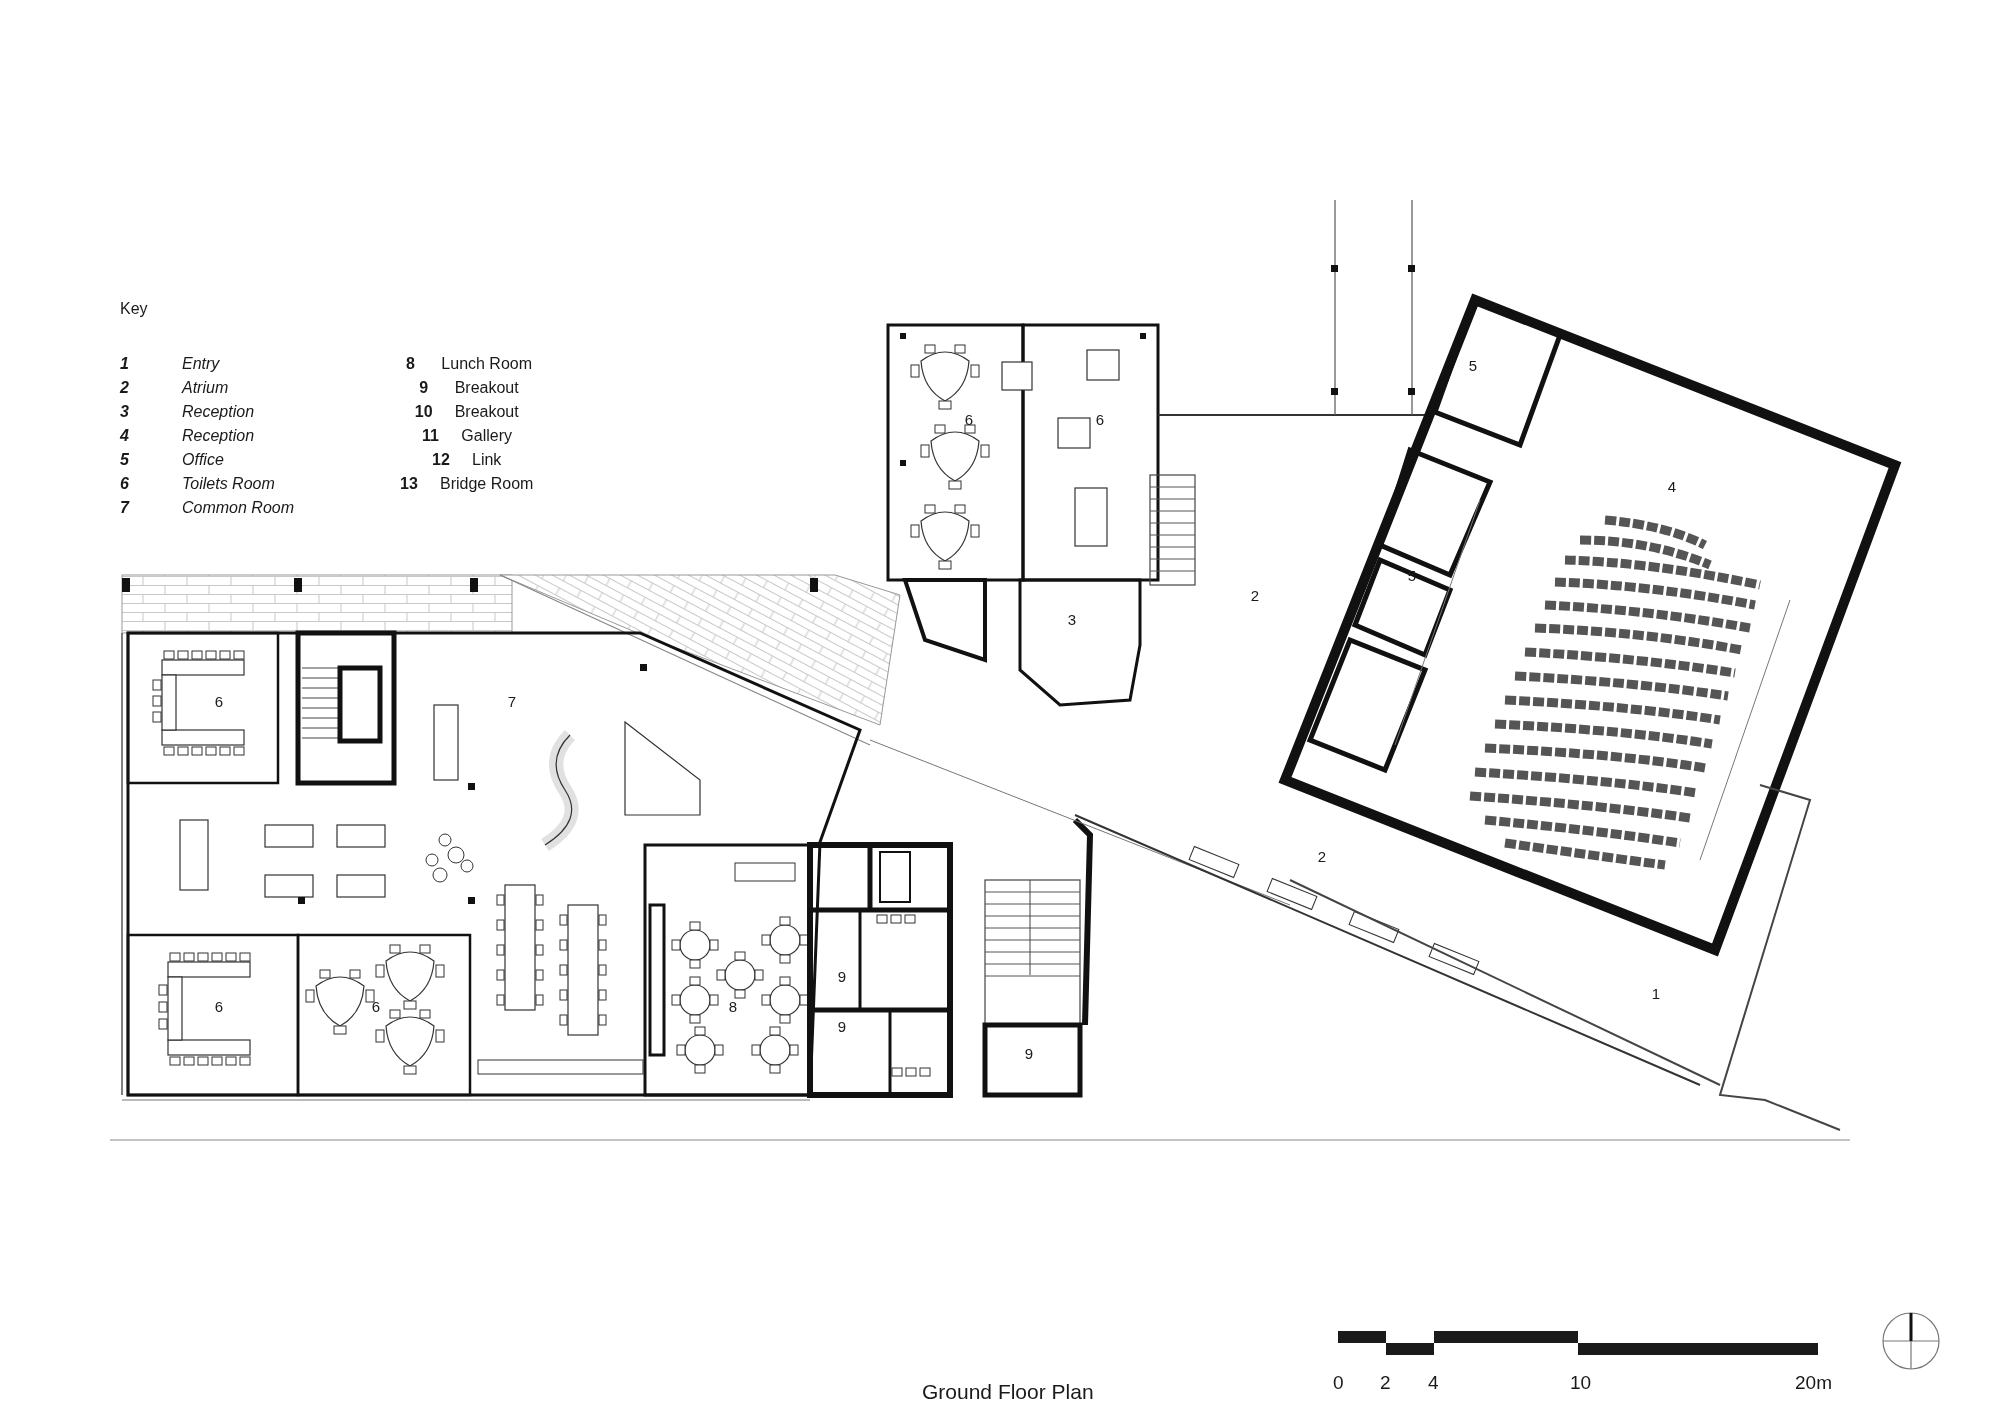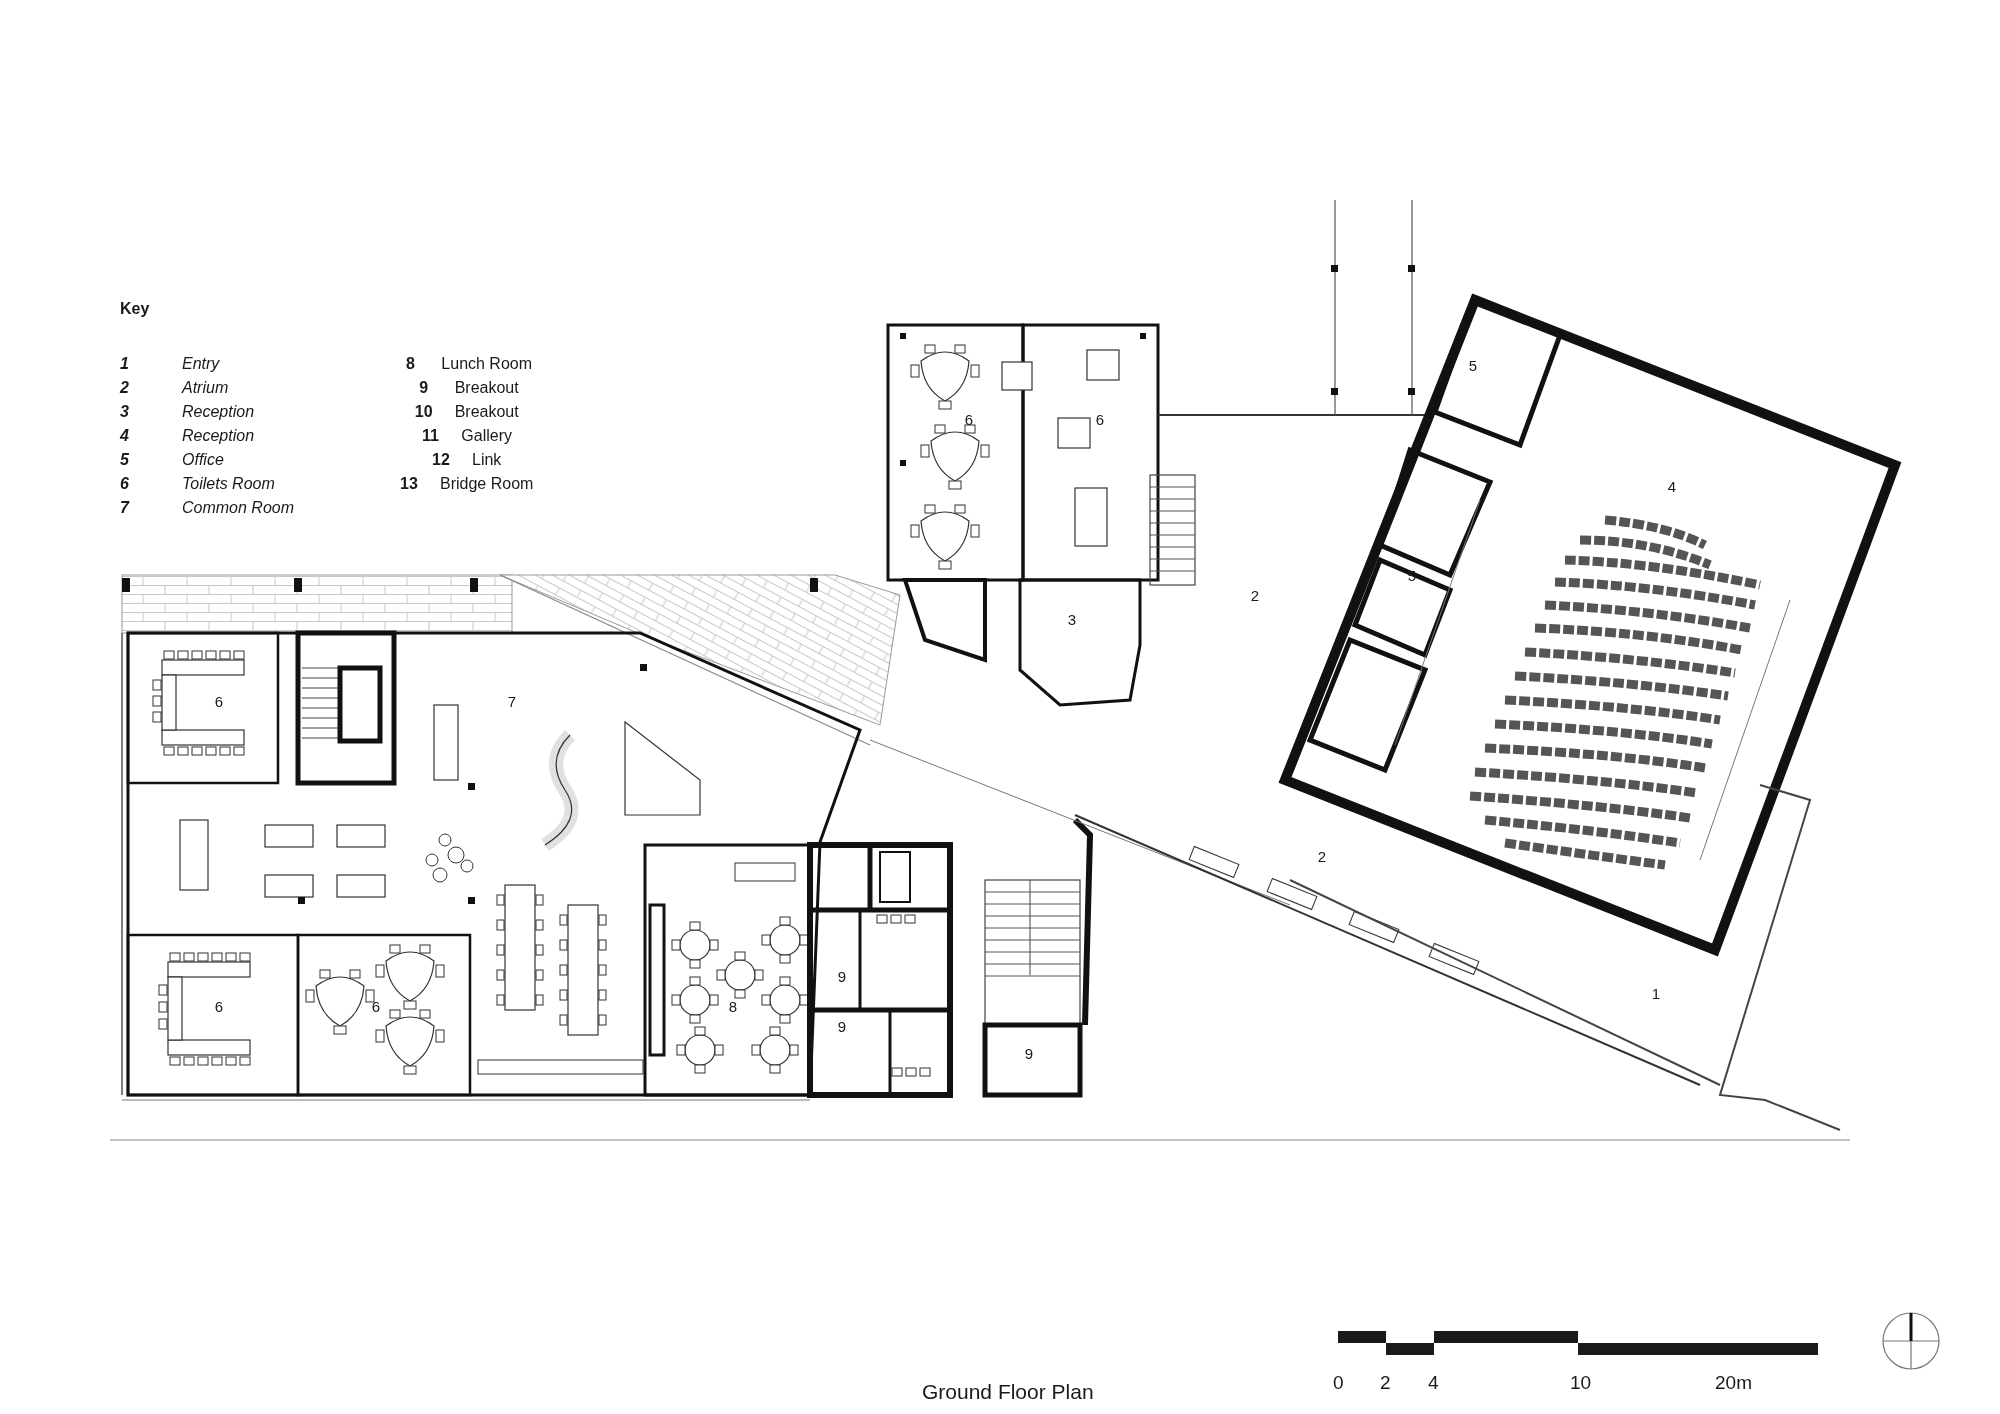--- a/index.html
+++ b/index.html
@@ -1,20 +1,20 @@
 <!DOCTYPE html>
 <html><head>
 <meta charset="utf-8">
 <style>
   html, body { margin:0; padding:0; background:#ffffff; }
   body { width:2000px; height:1414px; position:relative; overflow:hidden;
          font-family:"Liberation Sans", "DejaVu Sans", sans-serif; color:#1a1a1a; }
   #plan { position:absolute; left:0; top:0; width:2000px; height:1414px; }
   .key { position:absolute; left:120px; top:300px; font-size:16px; }
-  .key-title { position:absolute; left:0; top:0; font-weight:bold; font-size:16px;text-align:right; }
+  .key-title { position:absolute; left:0; top:0; font-weight:normal; font-size:16px;text-align:right; }
   .key-col { position:absolute; top:52px; }
   .key-row { height:24px; line-height:24px; white-space:nowrap; }
   .key-num { display:inline-block; width:62px; font-weight:bold; }
   .key-lbl { display:inline-block; }
   .plan-title { position:absolute; left:922px; top:1337px; font-size:21px;margin-top:43px; }
   .scale-lbl { position:absolute; top:1372px; font-size:19px; }
   .rl { font-family:"Liberation Sans", "DejaVu Sans", sans-serif; font-size:15px; fill:#1a1a1a; text-anchor:middle; }
 </style>
 </head>
 <body>
@@ -376,13 +376,13 @@
     <div class="key-row"><span class="key-num">13</span><span class="key-lbl">Bridge Room</span></div>
   </div>
 </div>
 
 <div class="plan-title">Ground Floor Plan</div>
 
 <div class="scale-lbl" style="left:1333px;">0</div>
 <div class="scale-lbl" style="left:1380px;">2</div>
 <div class="scale-lbl" style="left:1428px;">4</div>
 <div class="scale-lbl" style="left:1570px;">10</div>
-<div class="scale-lbl" style="left:1715px;">20m</div>
+<div class="scale-lbl" style="left:1795px;">20m</div>
 
 </body></html>

